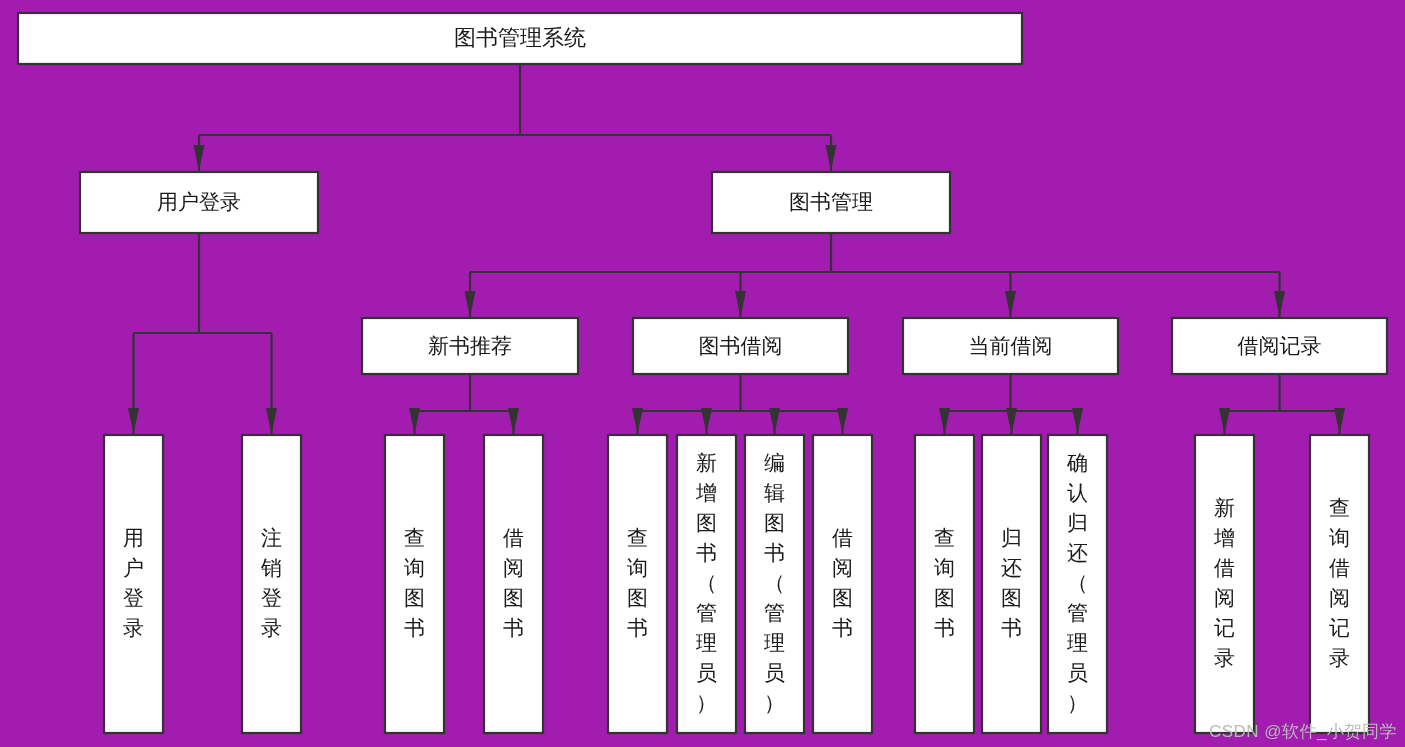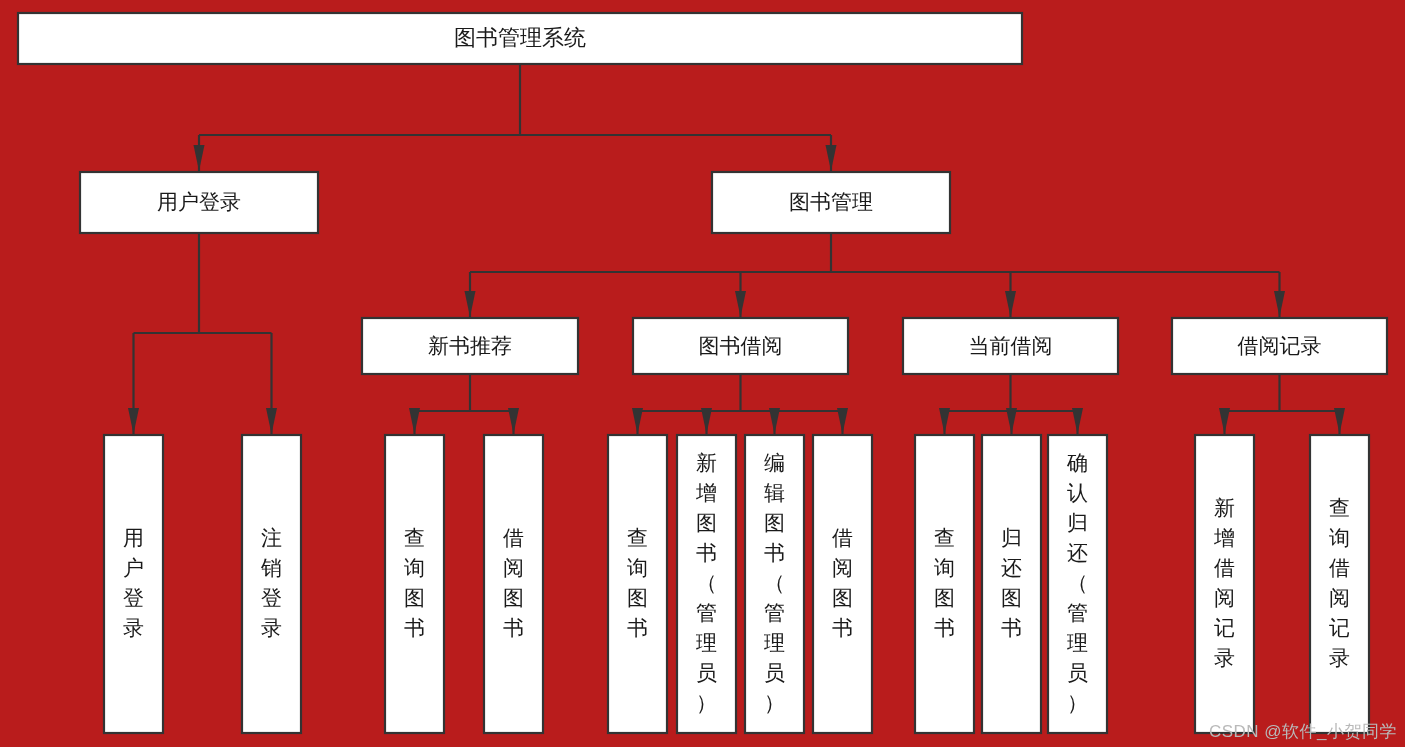--- a/index.html
+++ b/index.html
@@ -10,21 +10,21 @@
   body {
     width: 1405px;
     height: 747px;
     font-family: "Liberation Sans", "DejaVu Sans", sans-serif;
     overflow: hidden;
   }
   #diagram-root {
     position: relative;
     width: 1405px;
     height: 747px;
-    background: #b91c1c;
+    background: #a21caf;
   }
   svg#flow-svg {
     position: absolute;
     top: 0;
     left: 0;
     width: 1405px;
     height: 747px;
     display: block;
   }
   .node-box {

